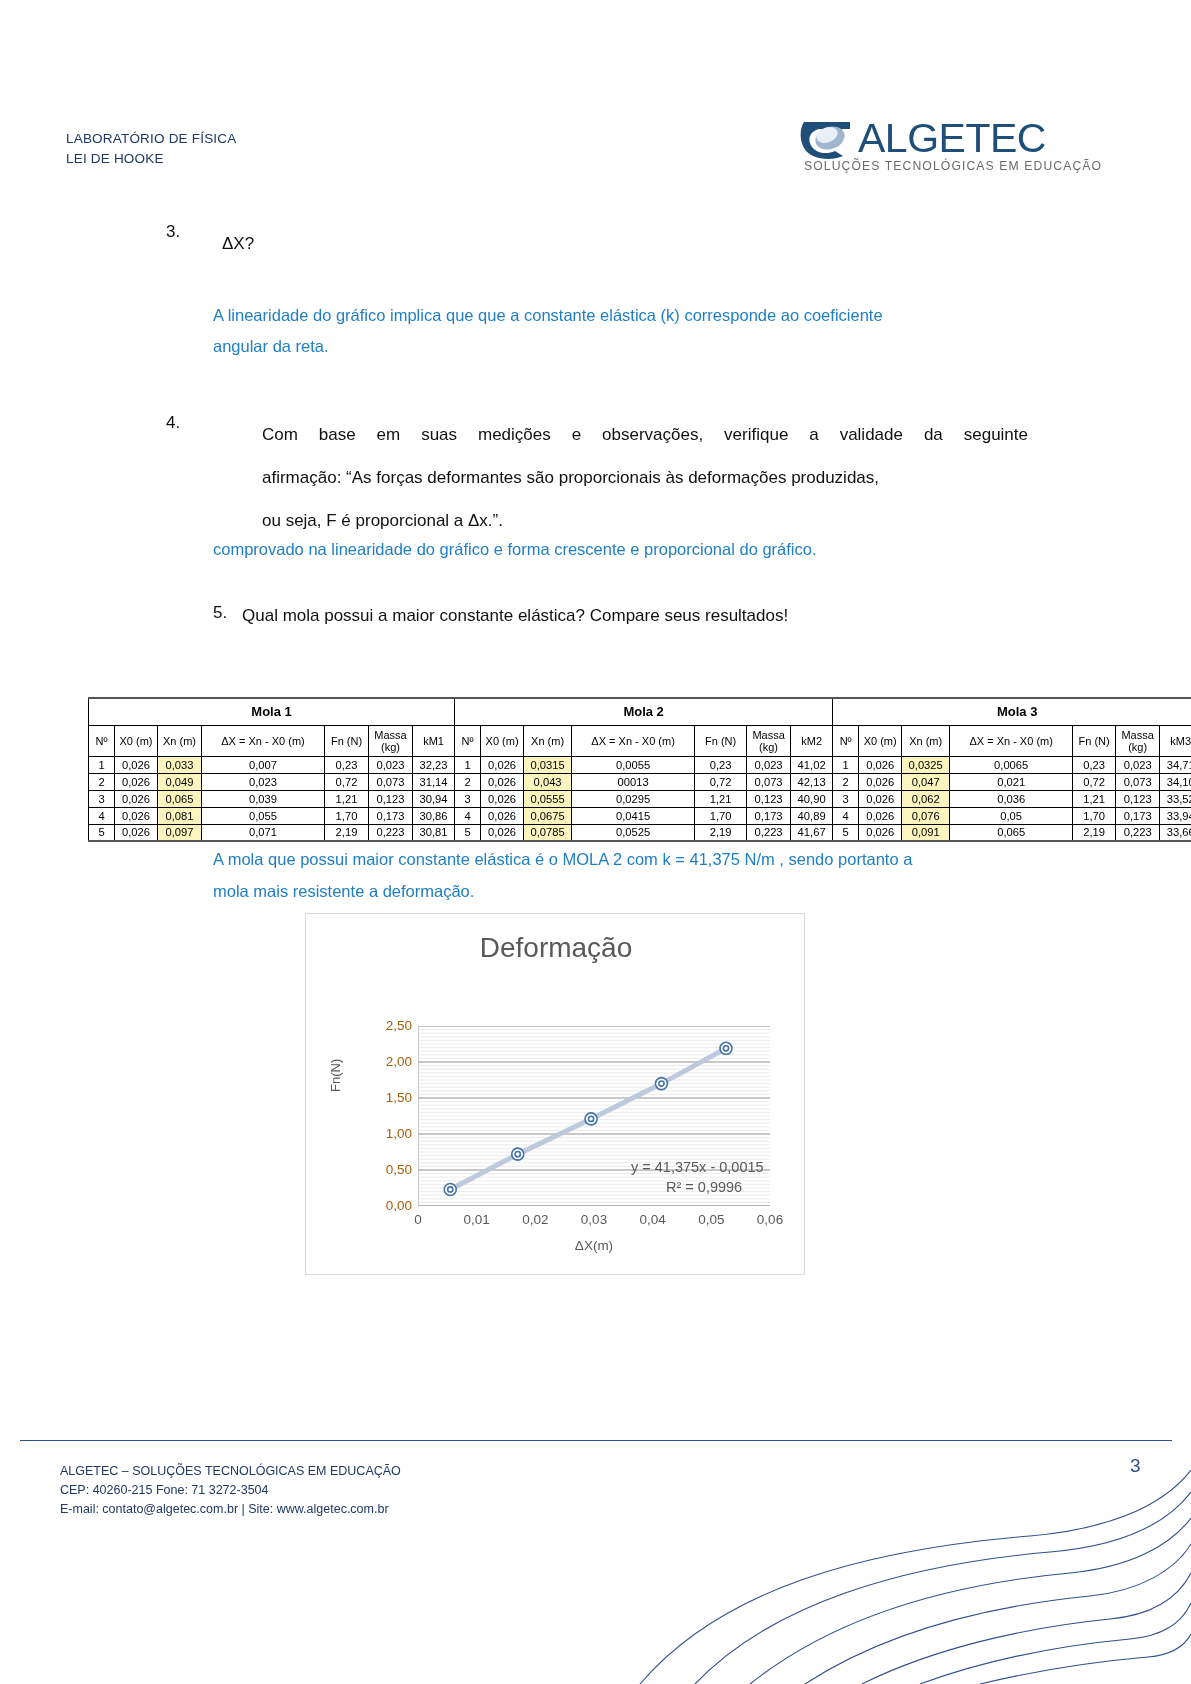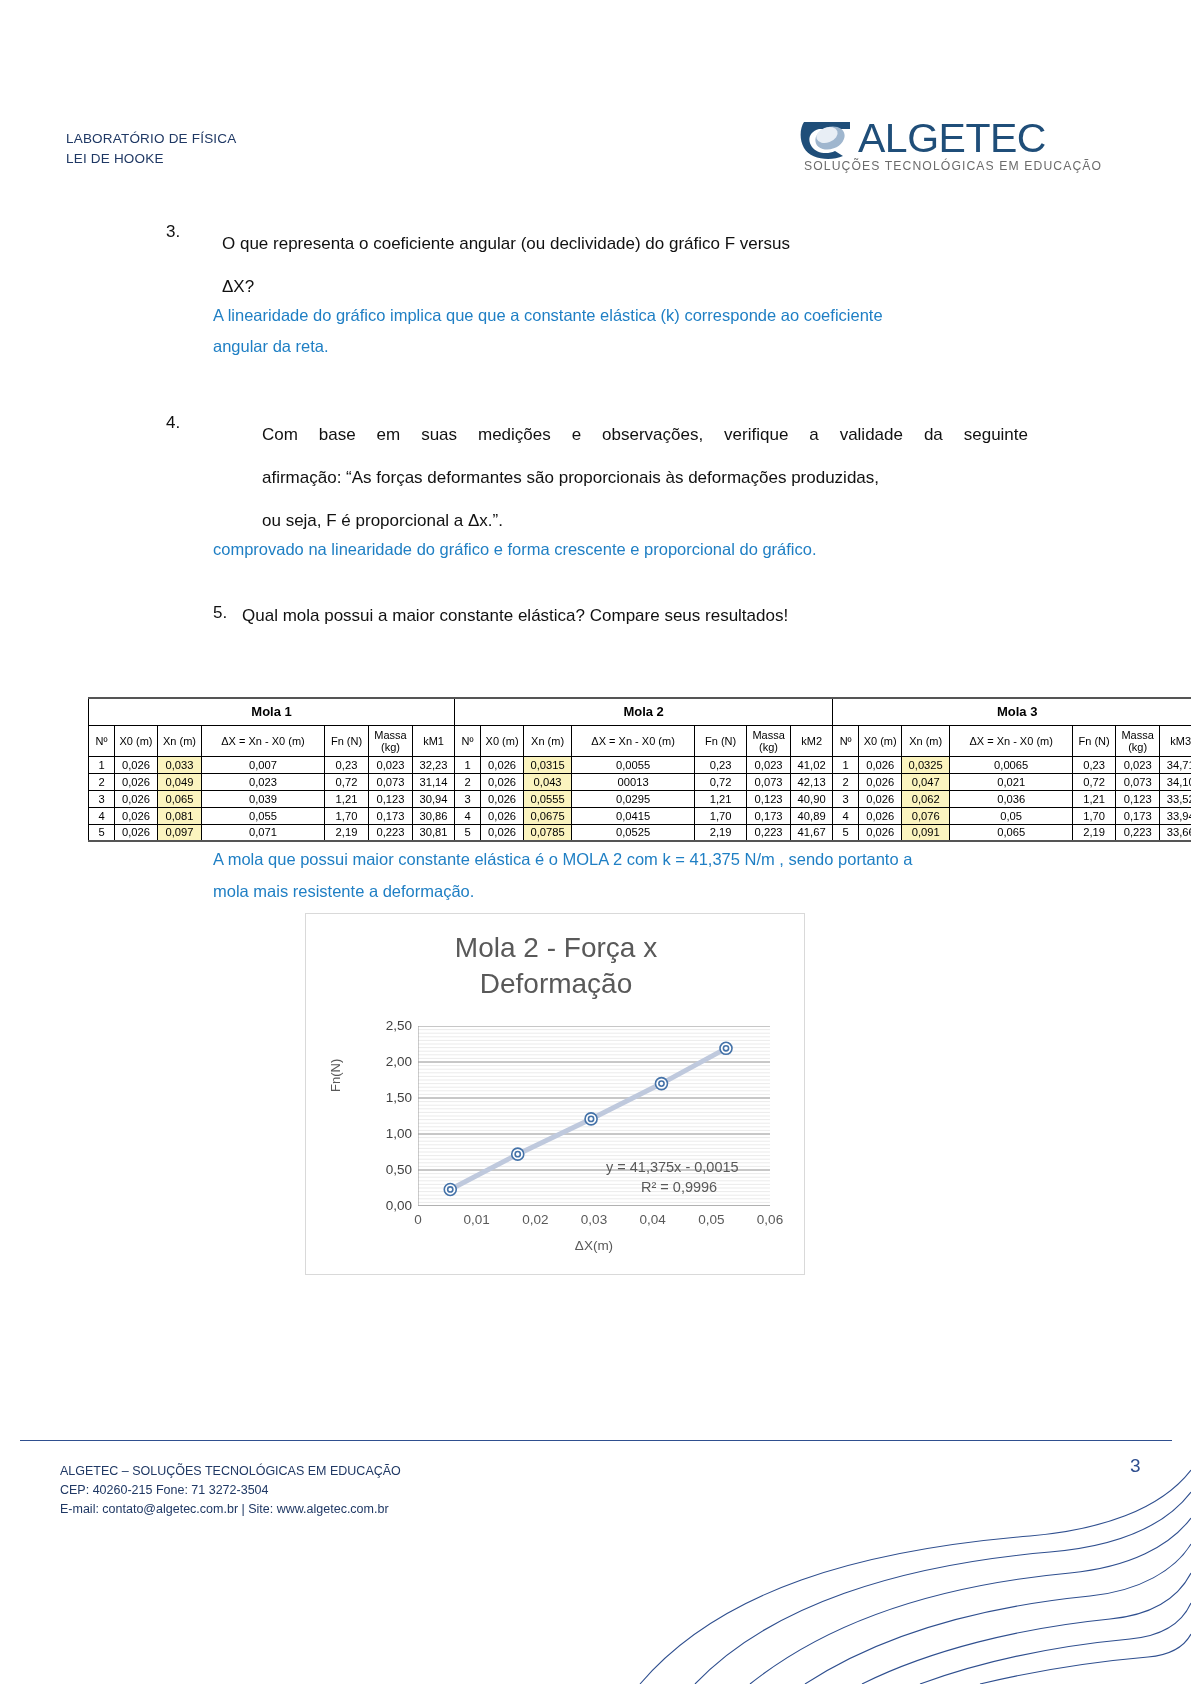--- a/index.html
+++ b/index.html
@@ -46,26 +46,26 @@
   tr.last td { border-bottom:2px solid #555; }
 
   
   .chartbox { position:absolute; left:305px; top:913px; width:500px; height:362px;
               border:1px solid #d9d9d9; background:#fff; }
   .chart-title { position:absolute; left:0; top:16px; width:500px; text-align:center;
                  font-size:28px; color:#595959; line-height:36px; font-family:"Liberation Sans", sans-serif; }
   .plot { position:absolute; left:112px; top:112px; width:352px; height:180px; }
   .yaxis-label { position:absolute; left:22px; top:178px; font-size:13px; color:#595959;
                  transform:rotate(-90deg); transform-origin:left top; white-space:nowrap; }
-  .ytick { position:absolute; right:0; font-size:13.5px; color:#404040; text-align:right; width:60px;
+  .ytick { position:absolute; right:0; font-size:13.5px; color:#a16207; text-align:right; width:60px;
            transform:translateY(-8px); }
   .xtick { position:absolute; top:186px; font-size:13.5px; color:#595959; text-align:center; width:40px; }
   .xaxis-label { position:absolute; left:0; top:212px; width:352px; text-align:center;
                  font-size:13.5px; color:#595959; }
-  .eqn { position:absolute; font-size:14.5px; color:#595959; white-space:nowrap; }
+  .eqn { position:absolute; font-size:14.5px; color:#595959; white-space:nowrap;margin-left:25px; }
 
   
   .footer-line { position:absolute; left:20px; top:1440px; width:1152px; height:1px; background:#2F4F8F; }
   .footer-txt { position:absolute; left:60px; top:1462px; font-size:12.5px; color:#1F3864; line-height:19px; }
   .pagenum { position:absolute; left:1130px; top:1455px; font-size:19px; color:#2F4F8F; }
   .footer-art { position:absolute; left:600px; top:1440px; width:591px; height:244px; }
 </style>
 </head>
 <body>
 
@@ -84,21 +84,20 @@
         <ellipse cx="27" cy="17" rx="11" ry="7.5" transform="rotate(-20 27 17)" fill="#E8EEF5"></ellipse>
       </svg>
       <div class="logo-word">ALGETEC</div>
       <div class="logo-sub">SOLUÇÕES TECNOLÓGICAS EM EDUCAÇÃO</div>
     </div>
   </div>
 
   <div class="q-row" style="left:166px; top:222px; width:880px;">
     <div class="q-num">3.</div>
     <div class="q-body">
-      <div>O que representa o coeficiente angular (ou declividade) do gráfico F versus</div>
       <div>ΔX?</div>
     </div>
   </div>
   <div class="ans" style="left:213px; top:300px; width:830px;">
     <div>A linearidade do gráfico implica que que a constante elástica (k) corresponde ao coeficiente</div>
     <div>angular da reta.</div>
   </div>
 
   <div class="q-row" style="left:166px; top:413px; width:880px;">
     <div class="q-num">4.</div>
@@ -304,21 +303,20 @@
     </table>
   </div>
 
   <div class="ans" style="left:213px; top:843px; width:840px; line-height:32px;">
     <div>A mola que possui maior constante elástica é o MOLA 2 com k = 41,375 N/m , sendo portanto a</div>
     <div>mola mais resistente a deformação.</div>
   </div>
 
   <div class="chartbox">
     <div class="chart-title">
-      <div>Mola 2 - Força x</div>
       <div>Deformação</div>
     </div>
     <div class="yaxis-label">Fn(N)</div>
     <div class="plot">
       <svg id="plot-svg" width="352" height="180" viewBox="0 0 352 180">
           <line x1="0" y1="180" x2="352" y2="180" stroke="#E3E3E3" stroke-width="0.7"></line>
           <line x1="0" y1="176.4" x2="352" y2="176.4" stroke="#E3E3E3" stroke-width="0.7"></line>
           <line x1="0" y1="172.8" x2="352" y2="172.8" stroke="#E3E3E3" stroke-width="0.7"></line>
           <line x1="0" y1="169.2" x2="352" y2="169.2" stroke="#E3E3E3" stroke-width="0.7"></line>
           <line x1="0" y1="165.6" x2="352" y2="165.6" stroke="#E3E3E3" stroke-width="0.7"></line>

